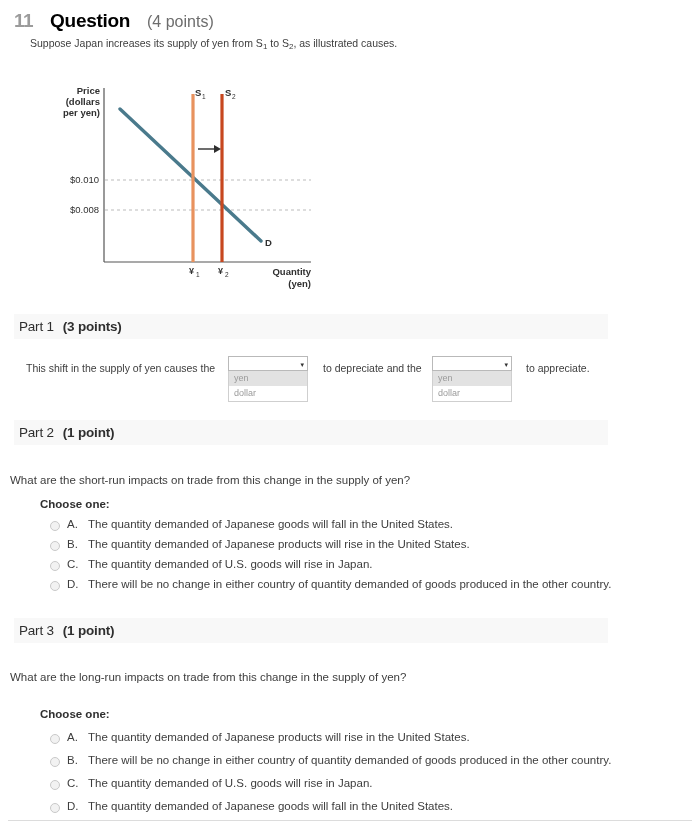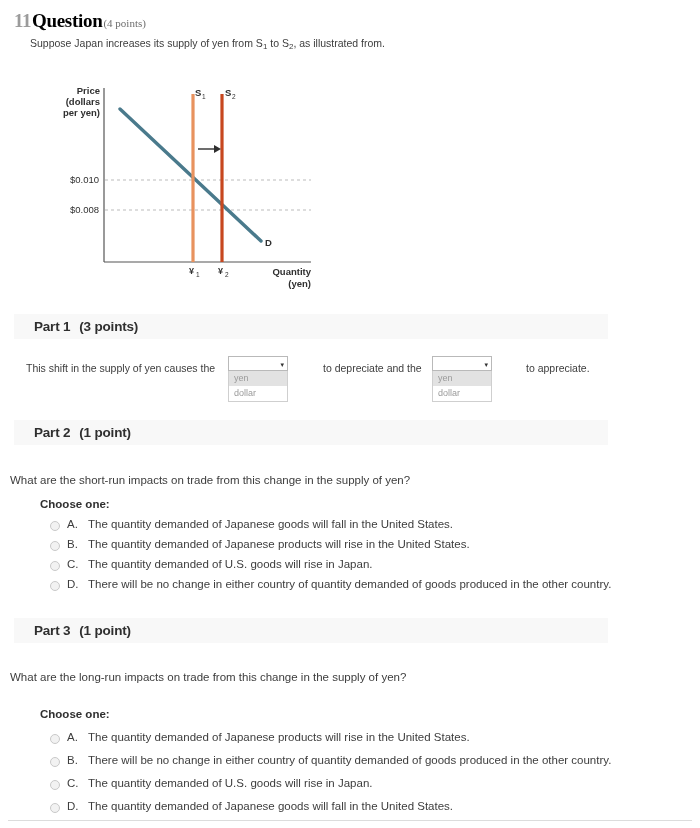--- a/index.html
+++ b/index.html
@@ -9,66 +9,66 @@
     background: #ffffff;
     font-family: "Liberation Sans", sans-serif;
     color: #3d3d3d;
     overflow: hidden;
   }
 
   
   .q-header {
     position: absolute;
     left: 14px; top: 10px;
-    display: flex; align-items: baseline; gap: 1px; font-family: Liberation Serif, serif;
+    display: flex; align-items: baseline; gap: 17px;
   }
   .q-num {
     font-size: 19px; font-weight: bold; color: #9b9b9b; letter-spacing: -0.5px;
   }
   .q-word {
     font-size: 19px; font-weight: bold; color: #000000; letter-spacing: -0.3px;
   }
-  .q-points { font-size: 11px; color: #6d6d6d; }
+  .q-points { font-size: 16px; color: #6d6d6d; }
 
   .q-prompt {
     position: absolute;
     left: 30px; top: 37px;
     font-size: 10.5px; color: #3d3d3d;
   }
   .q-prompt sub { font-size: 8px; vertical-align: baseline; position: relative; top: 2px; }
 
   
   .chart-wrap { position: absolute; left: 0; top: 78px; width: 320px; height: 225px; margin-left: 29px; }
   .chart-svg { display: block; }
 
   
   .part-bar {
     position: absolute; left: 14px; width: 594px; height: 25px;
     background: #f8f8f8;
     display: flex; align-items: center;
   }
   .part-bar .ptitle {
-    font-size: 13.5px; font-weight: bold; color: #2f2f2f;
-    margin-left: 20px; letter-spacing: -0.2px;
+    font-size: 13.5px; font-weight: normal; color: #2f2f2f;
+    margin-left: 5px; letter-spacing: -0.2px;
   }
   .part-bar .ppoints {
     font-size: 13.5px; font-weight: bold; color: #2f2f2f;
     margin-left: 9px; letter-spacing: -0.2px;
   }
 
   
   .p1-row {
     position: absolute; left: 14px; top: 360px;
     width: 660px; height: 50px;
     font-size: 10.5px; color: #3d3d3d;
   }
   .p1-text { position: absolute; white-space: nowrap; top: 2px; margin-left: 12px; }
 
   .dd {
-    position: absolute; top: -4px; width: 60px;
+    position: absolute; top: -4px; width: 80px;
   }
   .dd-box {
     height: 15px; border: 1px solid #b9b9b9; background: #ffffff;
     position: relative;
   }
   .dd-arrow {
     position: absolute; right: 3px; top: 50%; transform: translateY(-50%);
     font-size: 7px; color: #333; line-height: 1;
   }
   .dd-list {
@@ -109,21 +109,21 @@
 </head>
 <body>
 
 <div class="q-header">
   <span class="q-num">11</span>
   <span class="q-word">Question</span>
   <span class="q-points">(4 points)</span>
 </div>
 
 <div class="q-prompt">
-  <span>Suppose Japan increases its supply of yen from S</span><sub>1</sub><span> to S</span><sub>2</sub><span>, as illustrated from.</span>
+  <span>Suppose Japan increases its supply of yen from S</span><sub>1</sub><span> to S</span><sub>2</sub><span>, as illustrated causes.</span>
 </div>
 
 <div class="chart-wrap">
   <svg class="chart-svg" width="320" height="225" viewBox="0 0 320 225">
 
     <text x="71" y="16" text-anchor="end" font-family="Liberation Sans, sans-serif" font-size="9.5" font-weight="bold" fill="#2f2f2f">Price</text>
     <text x="71" y="27" text-anchor="end" font-family="Liberation Sans, sans-serif" font-size="9.5" font-weight="bold" fill="#2f2f2f">(dollars</text>
     <text x="71" y="38" text-anchor="end" font-family="Liberation Sans, sans-serif" font-size="9.5" font-weight="bold" fill="#2f2f2f">per yen)</text>
 
     <line x1="76" y1="102" x2="282" y2="102" stroke="#bbbbbb" stroke-width="1" stroke-dasharray="3,3"></line>

